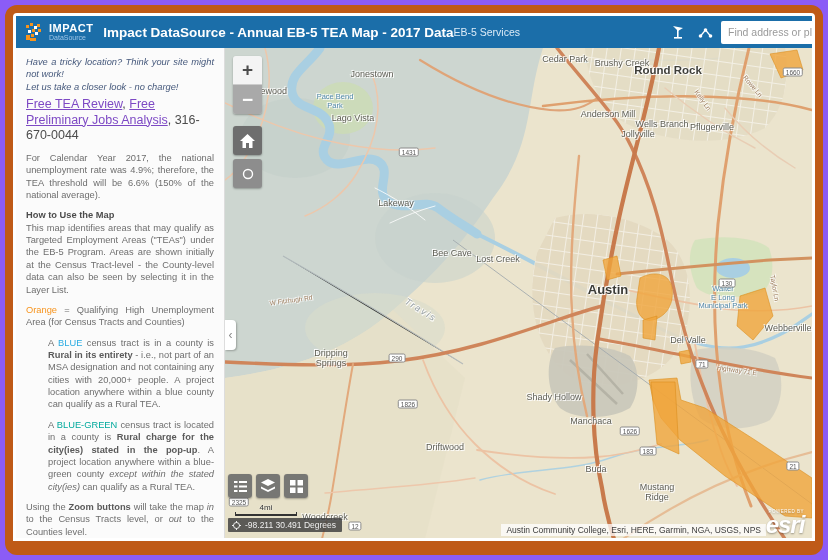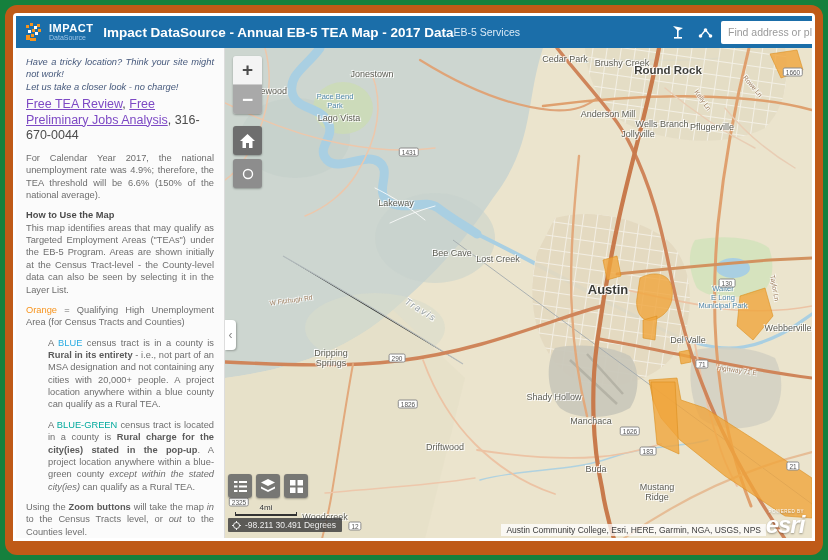--- a/index.html
+++ b/index.html
@@ -1,17 +1,17 @@
 <!DOCTYPE html>
 <html><head>
 <meta charset="utf-8">
 <style>
   * { margin:0; padding:0; box-sizing:border-box; }
   html,body { width:828px; height:560px; background:#fff; font-family:"Liberation Sans", sans-serif; overflow:hidden; }
-  .page { position:relative; width:828px; height:560px; background:#15803d; }
+  .page { position:relative; width:828px; height:560px; background:#8b5cf6; }
   .frame { position:absolute; left:5px; top:5px; width:818px; height:550px;
            border:8px solid #bf5a17; border-bottom-width:14px; border-radius:12px;
            background:#fff; padding:3px; }
   .app { width:100%; height:100%; display:flex; flex-direction:column; overflow:hidden; }
 
   
   .header { height:32px; background:#1b6ea9; display:flex; align-items:center; flex:0 0 32px; padding:0 6px 0 10px; }
   .logo { display:flex; align-items:center; gap:5px; margin-right:10px; }
   .logo-text { line-height:1; }
   .logo-impact { color:#fff; font-weight:bold; font-size:11px; letter-spacing:.5px; }
@@ -246,21 +246,21 @@
             <path d="M424 332 L452 330 L456 352 L480 360 L530 392 L572 420 L587 430 L587 470 L560 468 L500 428 L455 392 L436 370 L428 352 Z"></path>
             <path d="M426 334 L450 334 L454 406 L432 396 Z"></path>
           </g>
         </svg>
 
         <div id="map-overlays">
               <div class="map-label city" style="left: 40px; top: 43px;">Spicewood</div>
               <div class="map-label city" style="left: 147px; top: 26px;">Jonestown</div>
               <div class="map-label park" style="left: 110px; top: 54px;">Pace Bend
 Park</div>
-              <div class="map-label city" style="left: 114px; top: 70px;">Lago Vista</div>
+              <div class="map-label city" style="left: 128px; top: 70px;">Lago Vista</div>
               <div class="map-label city" style="left: 340px; top: 11px;">Cedar Park</div>
               <div class="map-label city" style="left: 397px; top: 15px;">Brushy Creek</div>
               <div class="map-label city-major" style="left: 443px; top: 22px;">Round Rock</div>
               <div class="map-label city" style="left: 383px; top: 66px;">Anderson Mill</div>
               <div class="map-label city" style="left: 413px; top: 86px;">Jollyville</div>
               <div class="map-label city" style="left: 437px; top: 76px;">Wells Branch</div>
               <div class="map-label city" style="left: 487px; top: 79px;">Pflugerville</div>
               <div class="map-label city" style="left: 171px; top: 155px;">Lakeway</div>
               <div class="map-label city" style="left: 227px; top: 205px;">Bee Cave</div>
               <div class="map-label city" style="left: 273px; top: 211px;">Lost Creek</div>

